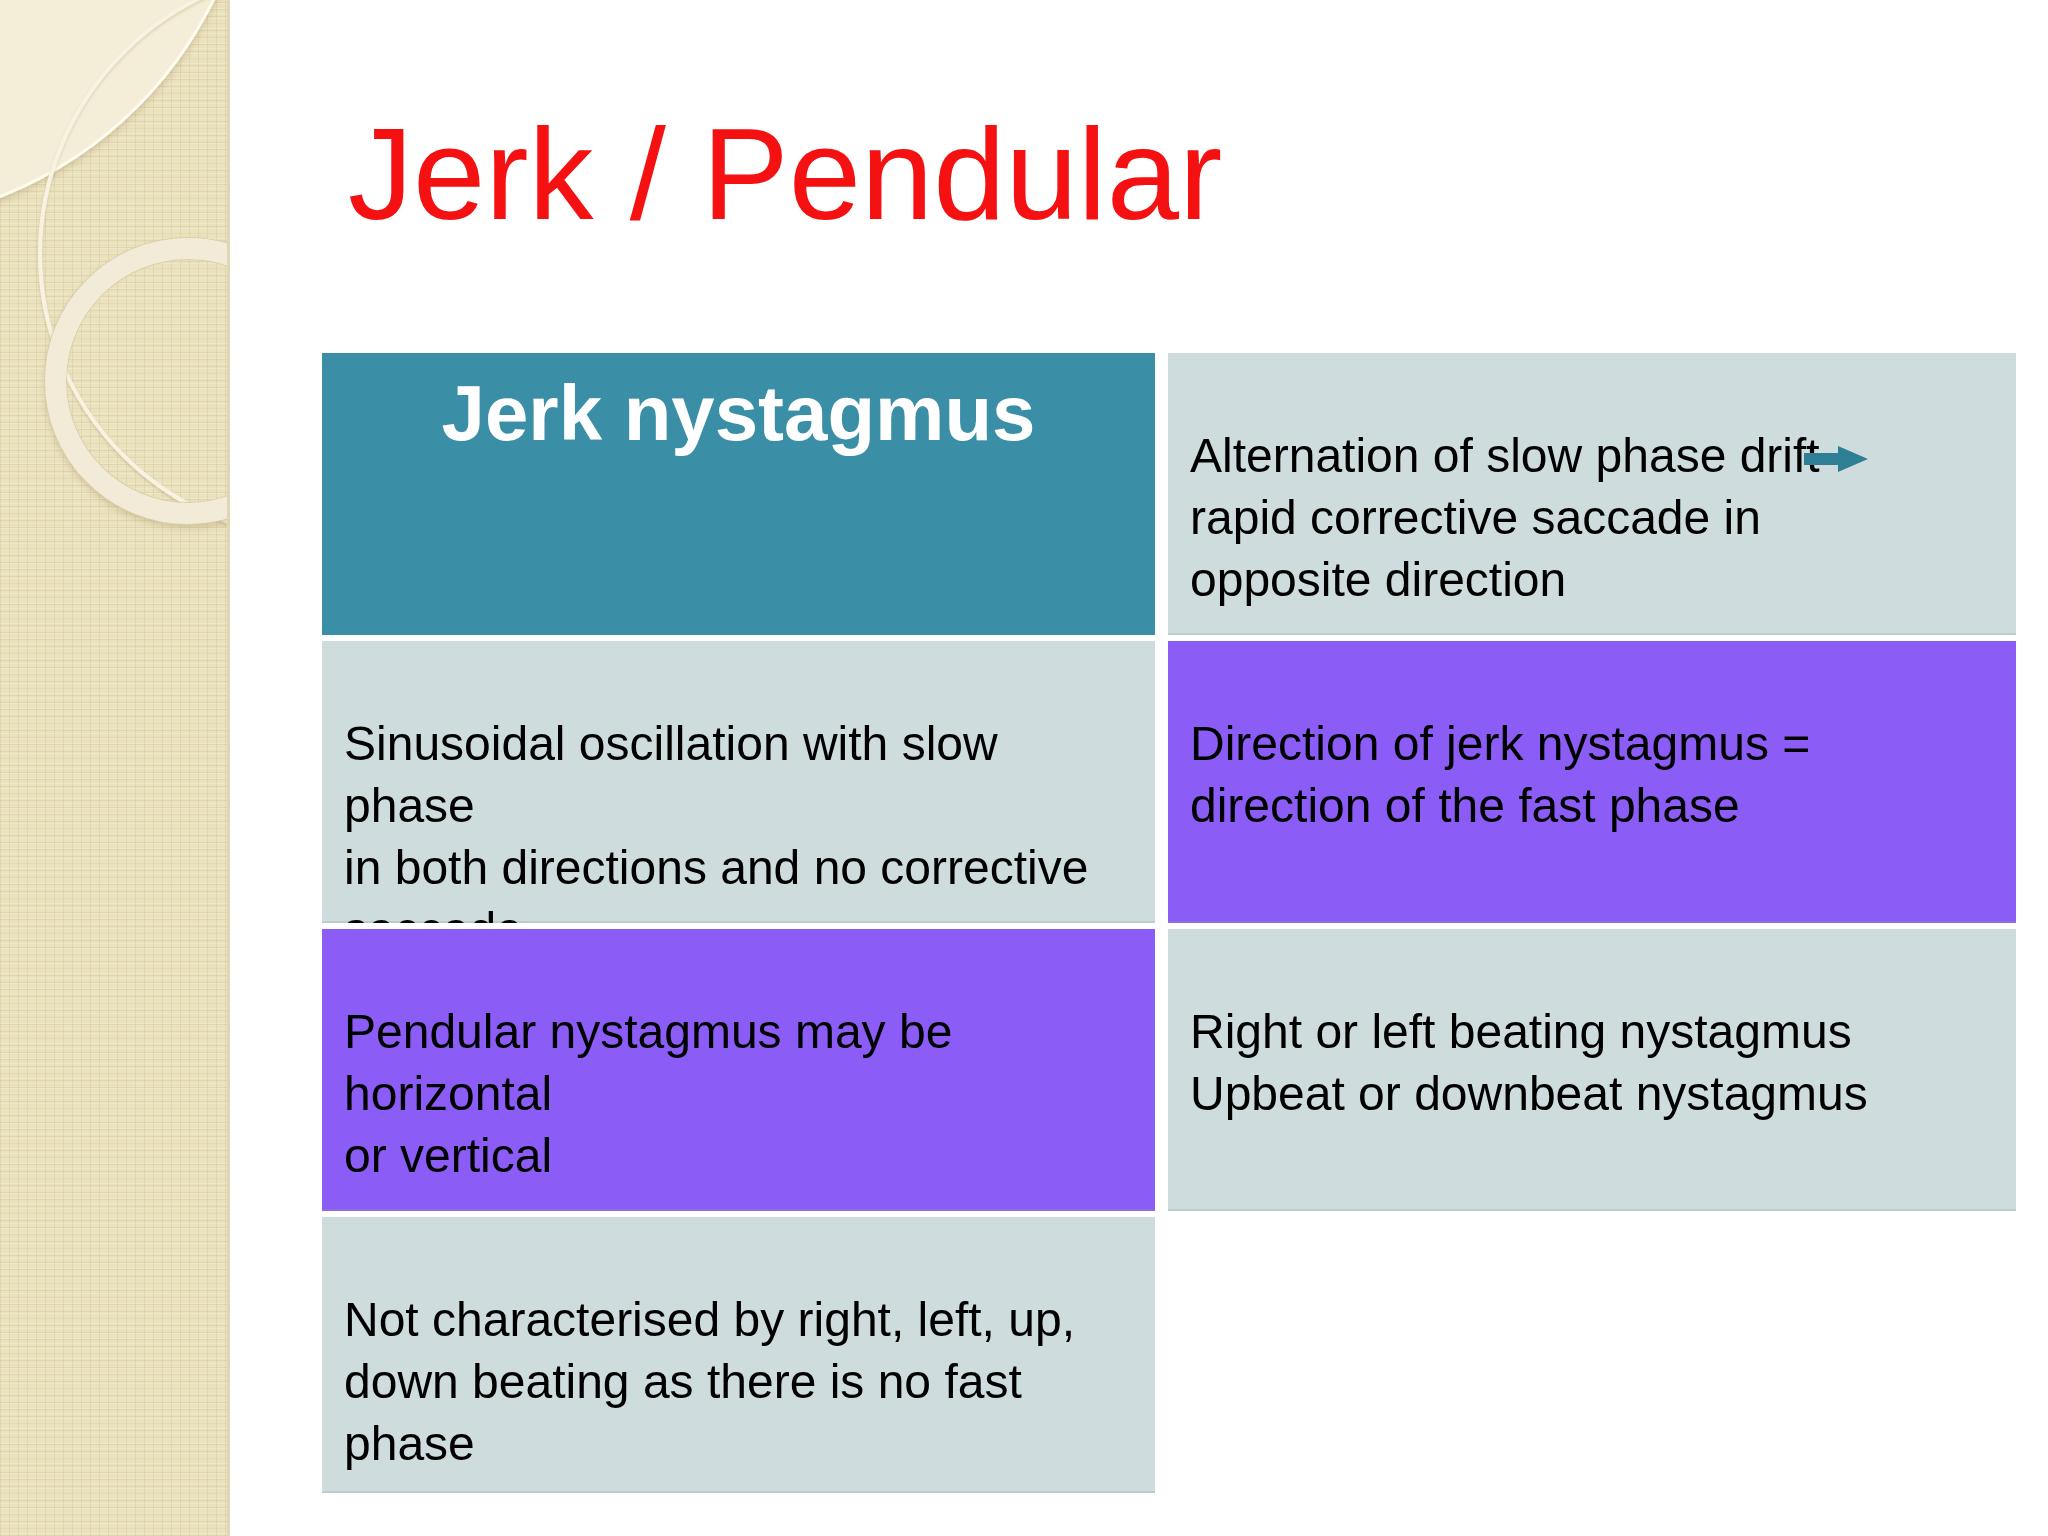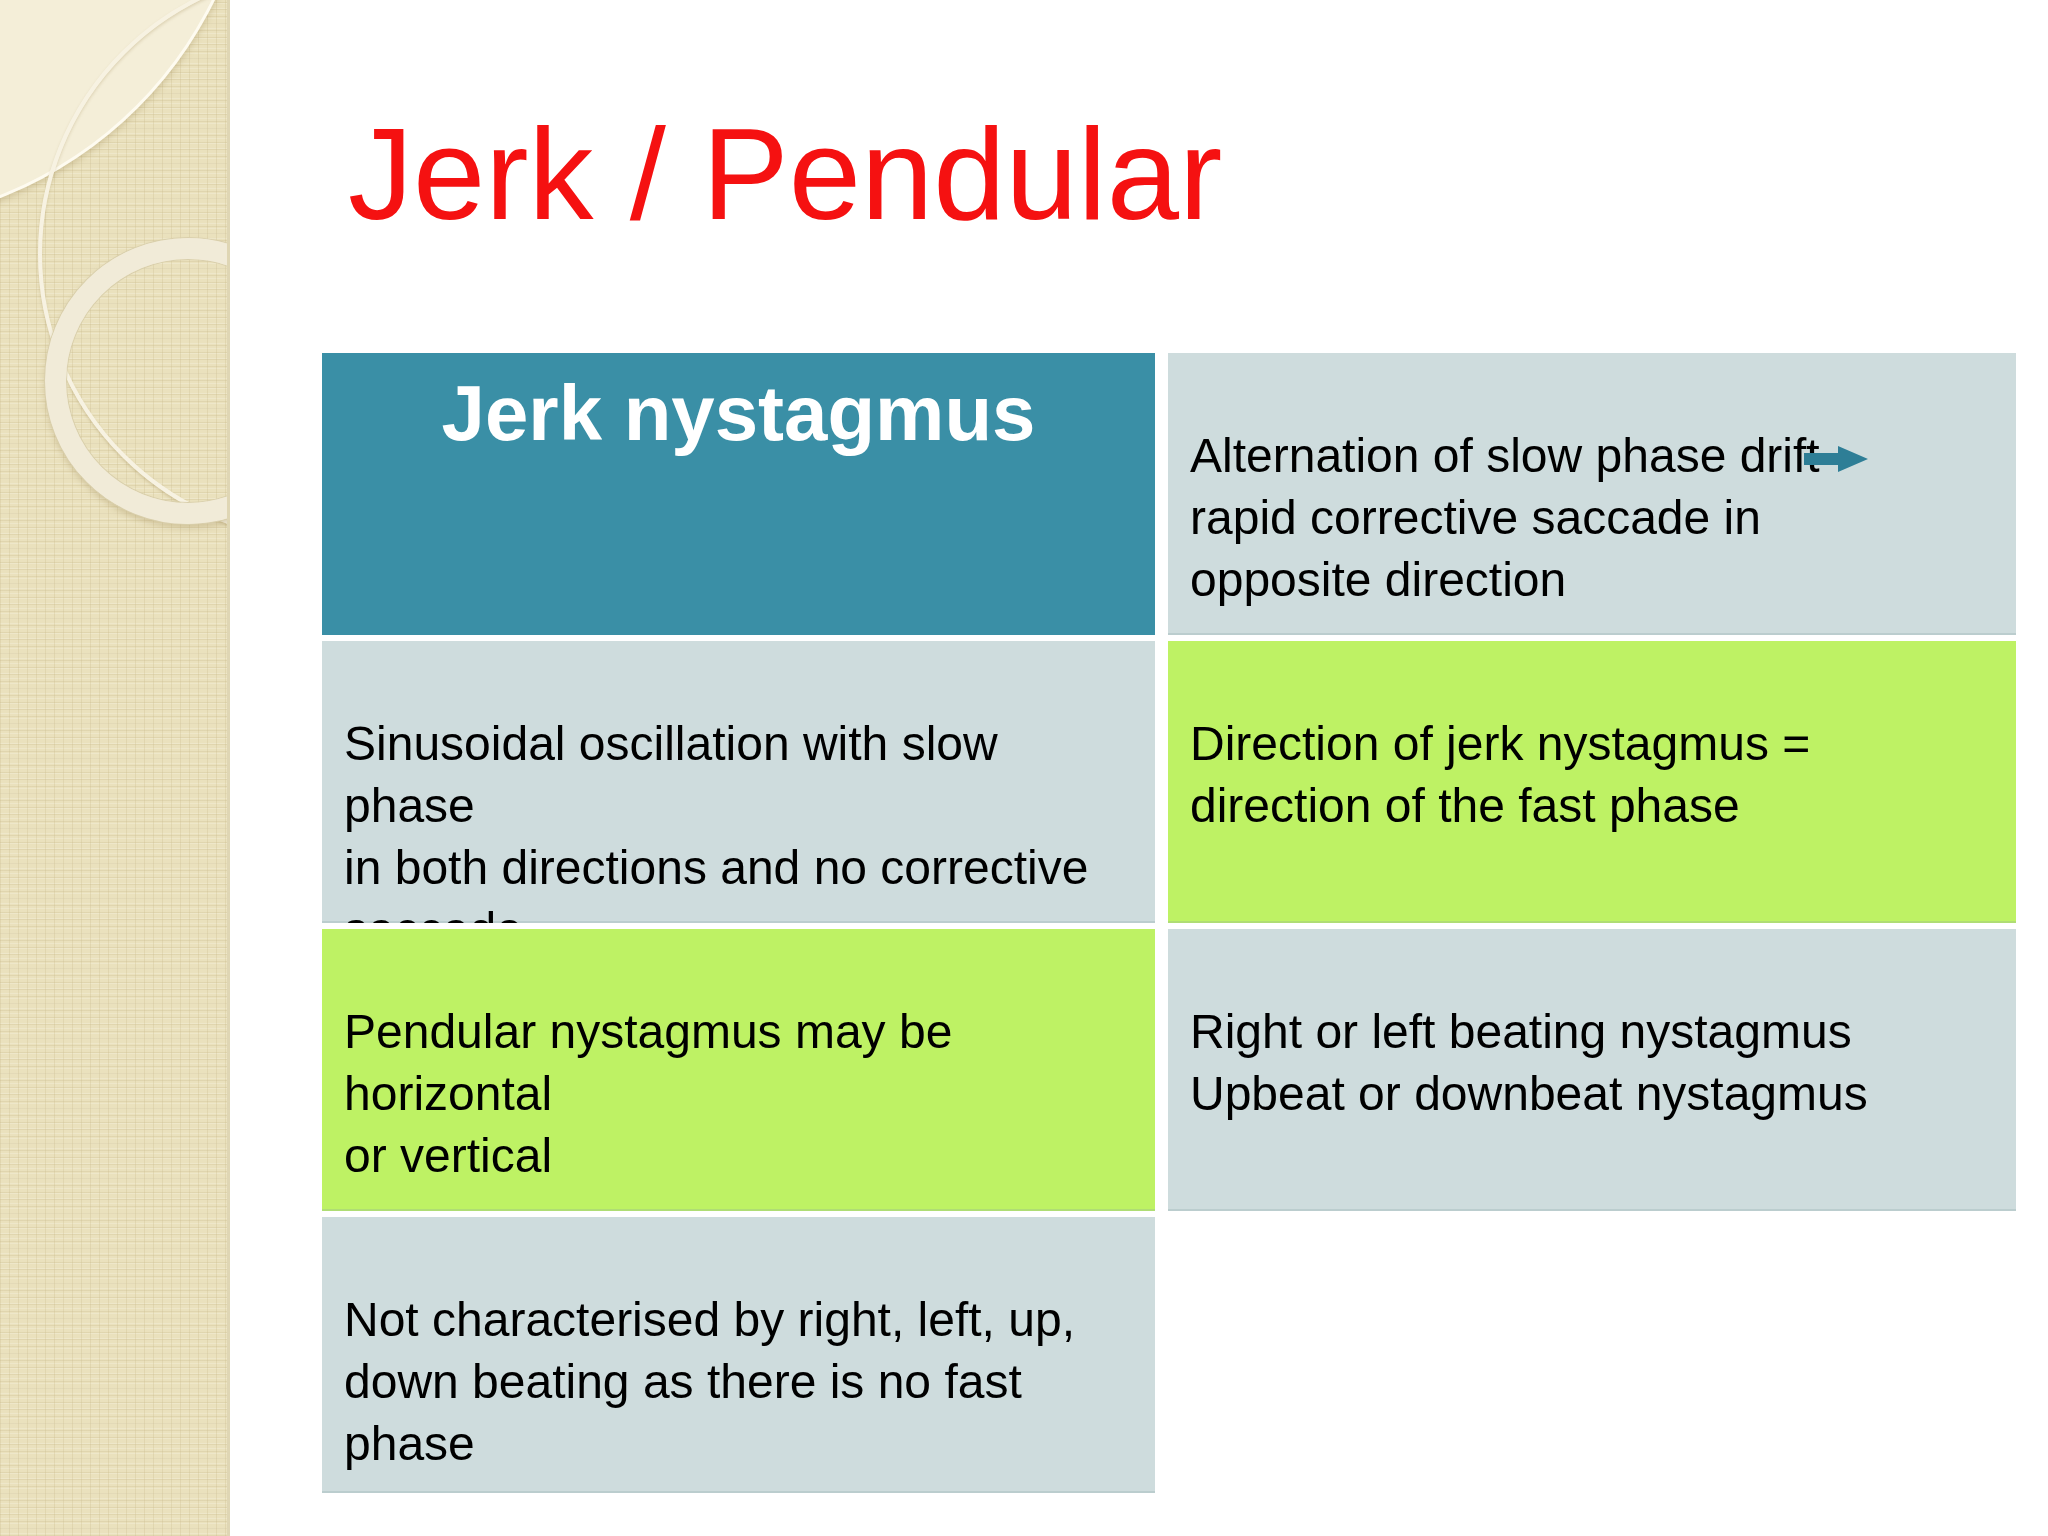--- a/index.html
+++ b/index.html
@@ -71,21 +71,21 @@
   }
   .cell.body{
     color:#000000;
     font-size:48px;
     line-height:62px;
     padding:10px 22px 0 22px;
     white-space:pre-line;
     box-shadow:inset 0 -2px 0 rgba(130,160,165,.25);
   }
   .cell.shade-dark{background:#CEDCDD;}
-  .cell.shade-light{background:#bef264;}
+  .cell.shade-light{background:#8b5cf6;}
 
   .arrow-icon{
     display:inline-block;
     vertical-align:-2px;
     margin-left:-16px;
   }
   .arrow-icon svg{display:block;}
 </style>
 </head>
 <body>

